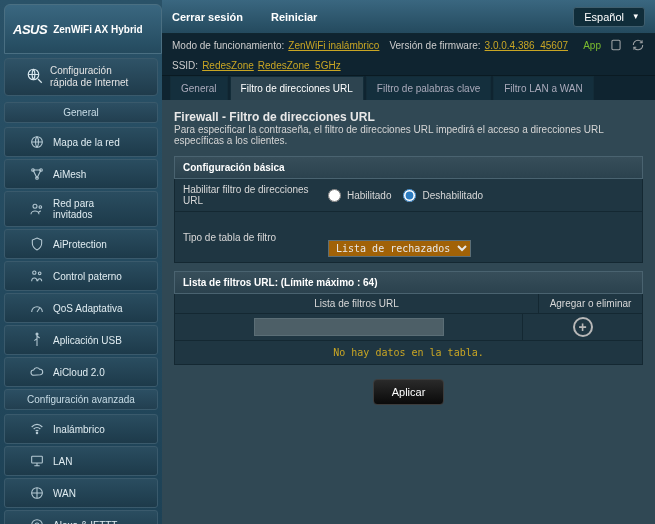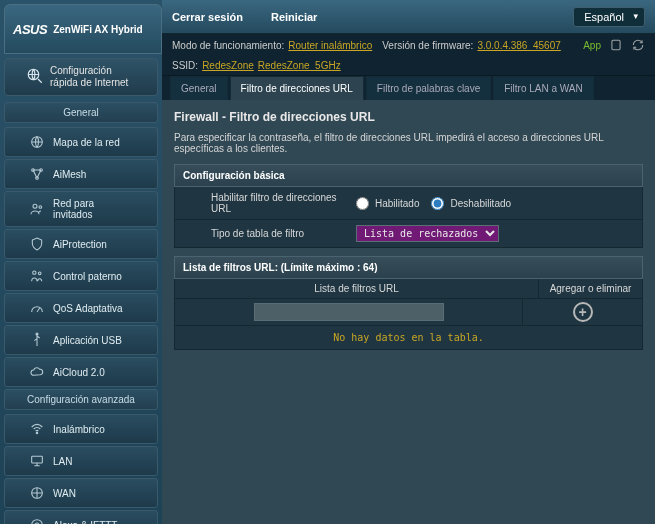--- a/index.html
+++ b/index.html
@@ -21,27 +21,27 @@
 .tbtn { color:#fff; font-size:11px; font-weight:bold; cursor:pointer; }
 .lang { margin-left:auto; background:#102d3a; border:1px solid #3f5e6e; padding:3px 20px 3px 10px; border-radius:3px; color:#fff; font-size:11px; position:relative; }
 .lang::after { content:"▾"; position:absolute; right:6px; top:3px; font-size:9px; }
 .statusbar { background:#0f2430; padding:4px 10px; font-size:10px; display:flex; align-items:center; gap:4px; border-bottom:1px solid #0a1a22; flex-wrap:wrap; }
 .statusbar .lnk { color:#c9a624; text-decoration:underline; cursor:pointer; }
 .statusbar .icons { margin-left:auto; display:flex; gap:8px; align-items:center; }
 .tabs { display:flex; background:#0f2430; padding:0 8px; gap:2px; }
 .tab { padding:6px 10px; background:#142f3d; color:#aab; font-size:10px; border:1px solid #132c38; border-bottom:none; cursor:pointer; }
 .tab.active { background:#2d4450; color:#fff; }
 .content { flex:1; background:#304854; padding:10px 12px; overflow:auto; }
-.section-title { color:#e8e8e8; font-size:12px; font-weight:bold; margin-bottom:8px; }
+.section-title { color:#e8e8e8; font-size:12px; font-weight:bold; }
 .desc { color:#d5d5d5; font-size:10px; margin-bottom:10px; }
 .conf-header { background:linear-gradient(180deg,#374e5a,#2b424e); color:#fff; font-size:10px; font-weight:bold; padding:5px 8px; border:1px solid #4a6370; }
 .conf-row { display:flex; align-items:center; background:#1f3642; border:1px solid #142832; border-top:none; padding:5px 8px; font-size:10px; }
-.conf-row .lab { width:145px; color:#d8d8d8;margin-left:28px; }
+.conf-row .lab { width:145px; color:#d8d8d8; }
 .conf-row .val { flex:1; display:flex; align-items:center; gap:6px; color:#d8d8d8; }
-select { background:#701a75; color:#e8e8e8; border:1px solid #5b6e76; font-size:10px; padding:1px 3px; font-family:monospace; }
+select { background:#a16207; color:#e8e8e8; border:1px solid #5b6e76; font-size:10px; padding:1px 3px; font-family:monospace;margin-top:23px; }
 .list-header { background:linear-gradient(180deg,#374e5a,#2b424e); color:#fff; font-size:10px; font-weight:bold; padding:5px 8px; border:1px solid #4a6370; margin-top:8px; }
 .list-cols { display:flex; background:#1f3642; border:1px solid #142832; border-top:none; }
 .list-cols > div { padding:4px 8px; font-size:10px; color:#d8d8d8; text-align:center; }
 .col-url { flex:1; }
 .col-act { width:104px; border-left:1px solid #142832; }
 .list-input-row { display:flex; background:#1f3642; border:1px solid #142832; border-top:none; }
 .list-input-row .c1 { flex:1; padding:4px; display:flex; justify-content:center; }
 .list-input-row .c2 { width:120px; border-left:1px solid #142832; display:flex; justify-content:center; align-items:center; }
 .txtfield { width:190px; background:#4d5f67; border:1px solid #5b6e76; height:18px; color:#fff; font-size:10px; padding:0 4px; }
 .addbtn { width:20px; height:20px; border:2px solid #b8b8b8; border-radius:50%; display:flex; align-items:center; justify-content:center; color:#b8b8b8; font-size:14px; font-weight:bold; cursor:pointer; }
@@ -191,21 +191,21 @@
 
   <div class="main">
     <div class="topbar">
       <span class="tbtn">Cerrar sesión</span>
       <span class="tbtn">Reiniciar</span>
       <div class="lang">Español</div>
     </div>
 
     <div class="statusbar">
       <span>Modo de funcionamiento:</span>
-      <span class="lnk">Router inalámbrico</span>
+      <span class="lnk">ZenWiFi inalámbrico</span>
       <span style="margin-left:6px">Versión de firmware:</span>
       <span class="lnk">3.0.0.4.386_45607</span>
       <div class="icons">
         <span class="app-label">App</span>
         <svg class="sicn" viewBox="0 0 24 24" fill="none" stroke="#c4c4c4" stroke-width="1.8">
             <rect x="5" y="4" width="14" height="16" rx="2"></rect>
           </svg>
         <svg class="sicn" viewBox="0 0 24 24" fill="none" stroke="#c4c4c4" stroke-width="1.8">
             <path d="M4 12a8 8 0 018-8 8 8 0 017 4M20 12a8 8 0 01-15 4"></path>
             <path d="M19 4v4h-4M5 20v-4h4"></path>
@@ -255,15 +255,16 @@
       <div class="list-input-row">
         <div class="c1">
             <input type="text" class="txtfield" style="">
           </div>
         <div class="c2">
             <div class="addbtn">+</div>
           </div>
       </div>
       <div class="empty-row">No hay datos en la tabla.</div>
 
+      <button class="apply">Aplicar</button>
     </div>
   </div>
 </div>
 
 </body></html>

